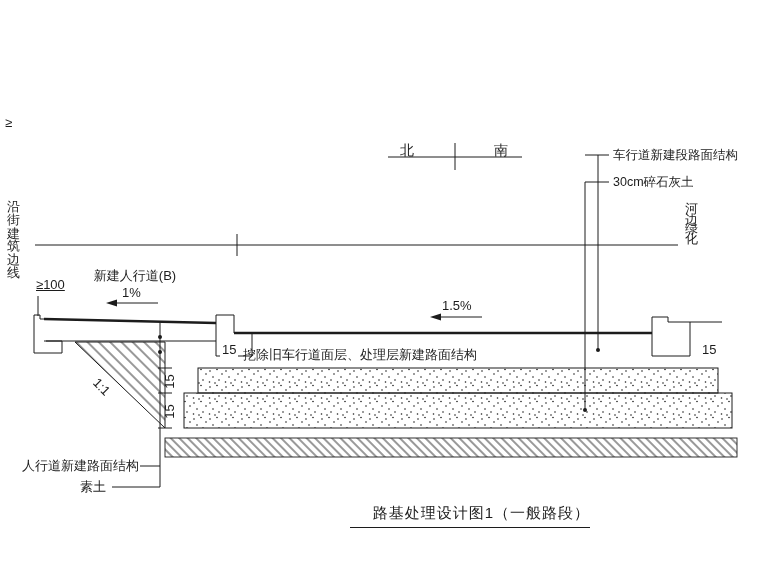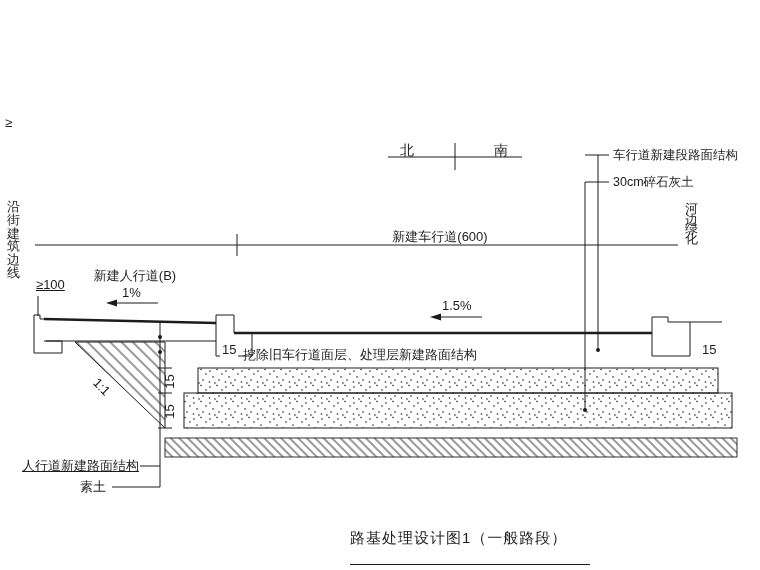--- a/index.html
+++ b/index.html
@@ -9,22 +9,22 @@
   }
   .canvas svg{position:absolute;left:0;top:0;}
   .lbl{position:absolute;font-size:13px;line-height:1.15;white-space:nowrap;color:#1c1c1c;}
   .sm{font-size:12.5px;}
   .vert{writing-mode:vertical-rl;text-orientation:upright;}
   .bgw{background:#ffffff;padding:0 2px;}
   .ctr{text-align:center;}
   .rot45{transform:rotate(45deg);transform-origin:center;}
   .rotm90{transform:rotate(-90deg);transform-origin:center;width:20px;text-align:center;}
   .title{
-    position:absolute;left:350px;top:529px;width:240px;text-align:left;
-    font-size:15px;letter-spacing:1px;border-bottom:1.6px solid #1c1c1c;padding-bottom:16px;
+    position:absolute;left:350px;top:504px;width:240px;text-align:right;
+    font-size:15px;letter-spacing:1px;border-bottom:1.6px solid #1c1c1c;padding-bottom:4px;
   }
 </style>
 </head>
 <body>
 
 <div class="canvas">
 
   <svg width="760" height="570" viewBox="0 0 760 570">
     <defs>
       <pattern id="stipple" width="16" height="16" patternUnits="userSpaceOnUse">
@@ -108,28 +108,27 @@
   <div class="lbl" style="left:494px;top:142px;font-size:14px;">南</div>
 
   <div class="lbl sm" style="left:613px;top:148px;text-align:right;">车行道新建段路面结构</div>
   <div class="lbl sm" style="left:613px;top:175px;">30cm碎石灰土</div>
   <div class="lbl vert" style="left:683px;top:192px;letter-spacing:10px;">河边绿化</div>
 
   <div class="lbl" style="left:5px;top:116px;">≥</div>
   <div class="lbl vert" style="left:5px;top:190px;letter-spacing:13px;">沿街建筑边线</div>
 
   <div class="lbl ctr" style="left:60px;top:230px;width:150px;margin-top:39px;">新建人行道(B)</div>
-  <div class="lbl ctr" style="left:360px;top:230px;width:160px;">新建车行道(600)</div>
 
   <div class="lbl" style="left:36px;top:278px;text-decoration:underline;">≥100</div>
   <div class="lbl" style="left:122px;top:286px;">1%</div>
   <div class="lbl" style="left:442px;top:299px;">1.5%</div>
 
   <div class="lbl" style="left:243px;top:348px;">挖除旧车行道面层、处理层新建路面结构</div>
-  <div class="lbl" style="left:22px;top:459px;text-decoration:underline;">人行道新建路面结构</div>
+  <div class="lbl" style="left:22px;top:459px;">人行道新建路面结构</div>
   <div class="lbl" style="left:80px;top:480px;">素土</div>
 
   <div class="lbl rot45" style="left:92px;top:380px;">1:1</div>
   <div class="lbl bgw" style="left:220px;top:343px;">15</div>
   <div class="lbl rotm90" style="left:160px;top:374px;">15</div>
   <div class="lbl rotm90" style="left:160px;top:404px;">15</div>
   <div class="lbl bgw" style="left:700px;top:343px;">15</div>
 
   <div class="title">路基处理设计图1（一般路段）</div>
 

